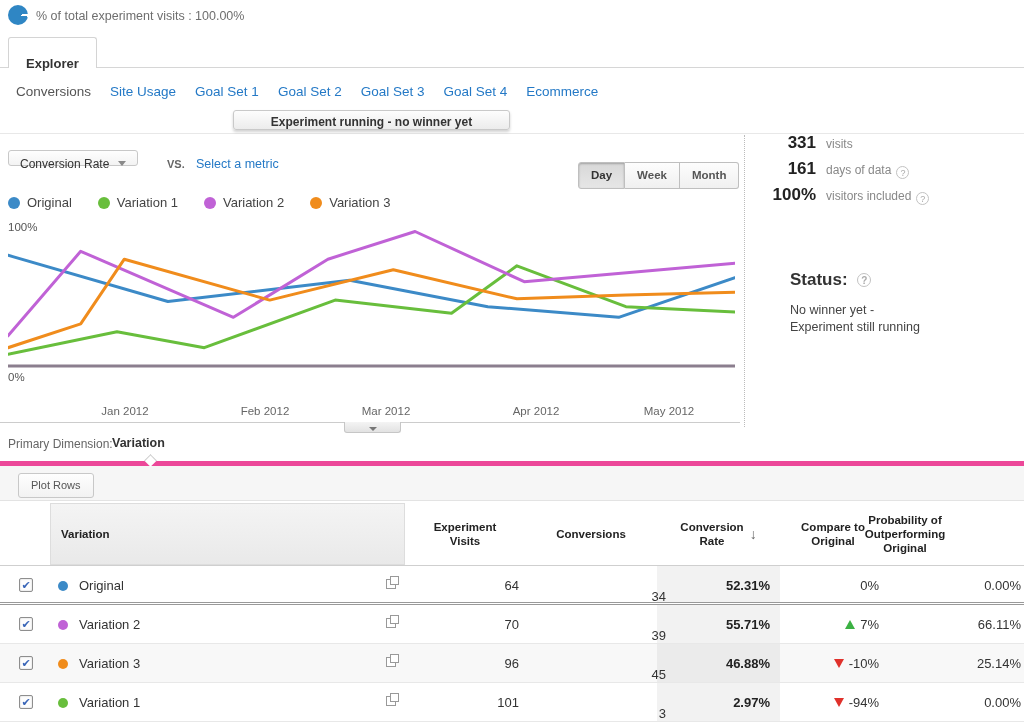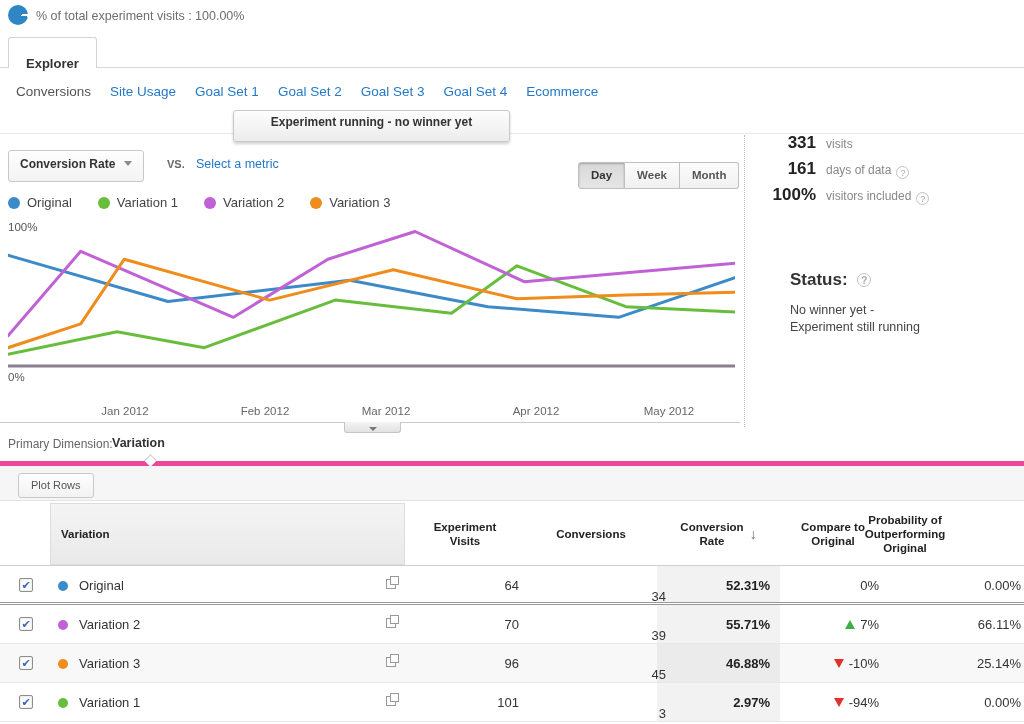--- a/index.html
+++ b/index.html
@@ -19,27 +19,27 @@
   .tabs-line { position:absolute; left:0; top:67px; width:1024px; height:0; border-top:1px solid #d6d6d6; }
 
   
   .nav { position:absolute; left:16px; top:84px; display:flex; gap:19px; font-size:13.5px; }
   .nav-item { color:#2479c6; cursor:pointer; }
   .nav-item.active { color:#555; cursor:default; }
 
   .panel-top-line { position:absolute; left:0; top:133px; width:1024px; border-top:1px solid #e8e8e8; }
 
   
-  .banner { position:absolute; left:233px; top:110px; width:277px; height:32px; line-height:23px; text-align:center;
+  .banner { position:absolute; left:233px; top:110px; width:277px; height:20px; line-height:23px; text-align:center;
     font-size:12px; font-weight:bold; color:#333; background:linear-gradient(#fdfdfd,#ececec);
     border:1px solid #c9c9c9; border-radius:3px; box-shadow:0 2px 3px rgba(0,0,0,.18); z-index:2; }
 
   
-  .metric-btn { position:absolute; left:8px; top:150px; height:32px; padding:0 11px; background:linear-gradient(#fefefe,#f3f3f3);
-    border:1px solid #c8c8c8; border-radius:3px; font-size:12px; font-weight:bold; color:#333; line-height:26px; cursor:pointer;text-align:center; }
+  .metric-btn { position:absolute; left:8px; top:150px; height:16px; padding:0 11px; background:linear-gradient(#fefefe,#f3f3f3);
+    border:1px solid #c8c8c8; border-radius:3px; font-size:12px; font-weight:normal; color:#333; line-height:26px; cursor:pointer;text-align:center; }
   .metric-btn .caret { display:inline-block; margin-left:9px; vertical-align:2px;
     border-left:4px solid transparent; border-right:4px solid transparent; border-top:5px solid #8a8a8a; }
   .vs-label { position:absolute; left:167px; top:158px; font-size:11px; font-weight:bold; color:#666; }
   .select-metric { position:absolute; left:196px; top:157px; font-size:12.5px; color:#2479c6; cursor:pointer; }
 
   .granularity { position:absolute; left:578px; top:162px; display:flex; }
   .gran-btn { height:27px; padding:0 12px; font-size:11.5px; font-weight:bold; color:#555; line-height:25px;
     background:linear-gradient(#fdfdfd,#f0f0f0); border:1px solid #bfbfbf; border-left:none; cursor:pointer; }
   .gran-btn:first-child { border-left:1px solid #bfbfbf; border-radius:3px 0 0 3px; }
   .gran-btn:last-child { border-radius:0 3px 3px 0; }

